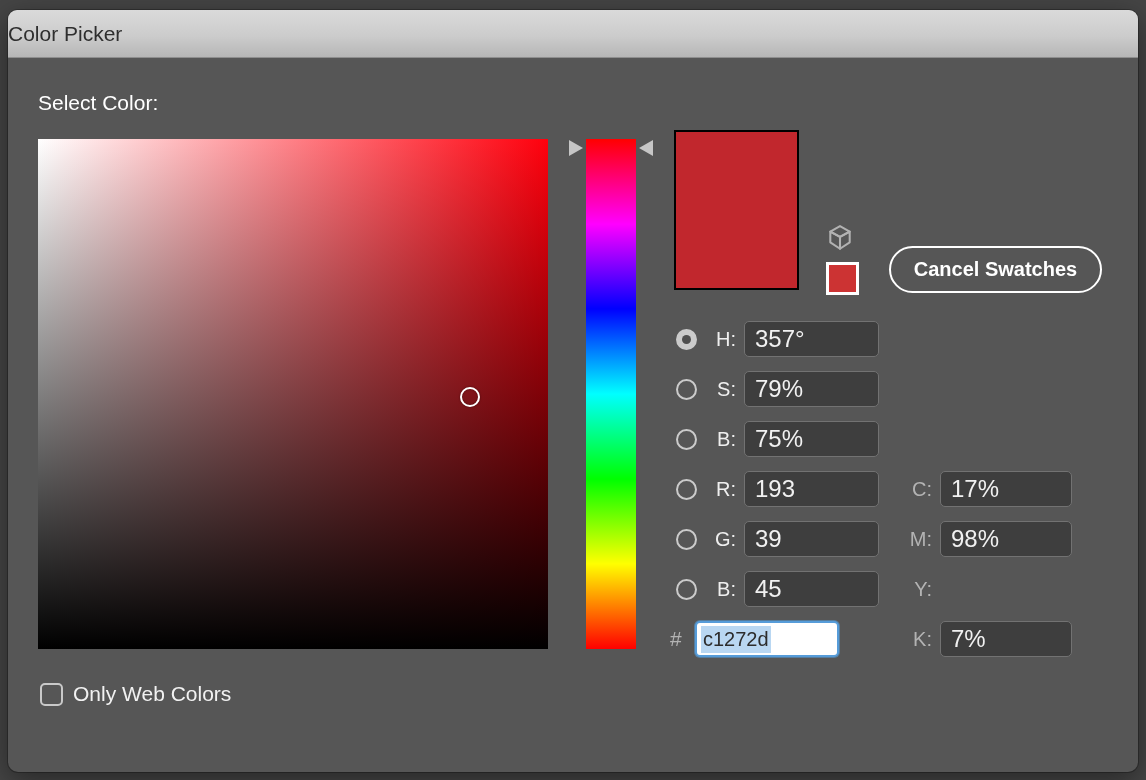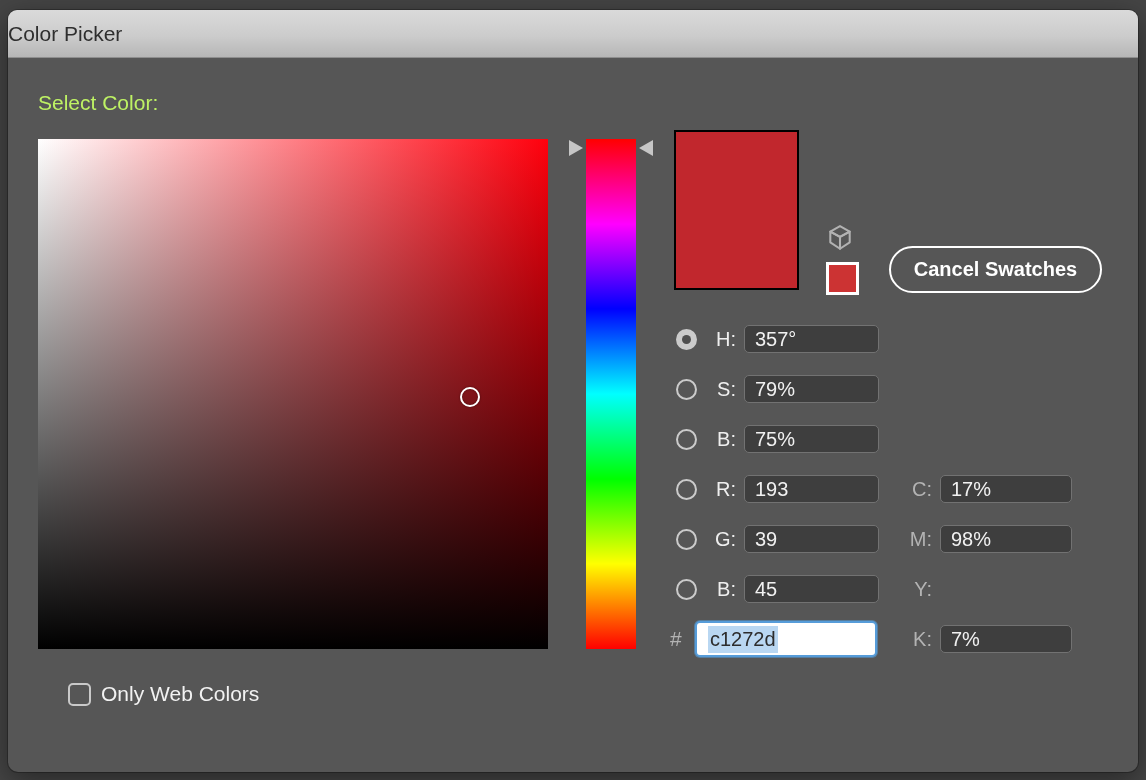--- a/index.html
+++ b/index.html
@@ -16,21 +16,21 @@
     box-shadow:0 8px 30px rgba(0,0,0,.45), 0 0 0 1px rgba(0,0,0,.25);
   }
   .titlebar {
     position:absolute; left:0; top:0; width:100%; height:48px;
     background:linear-gradient(to bottom,#dadada 0%,#cccccc 55%,#b6b6b6 100%);
     border-radius:9px 9px 0 0;
     border-bottom:1px solid #8e8e8e;
     display:flex; align-items:center; justify-content:flex-start;
   }
   .titlebar .title { font-size:21px; color:#2e2e2e; }
-  .lbl-select { position:absolute; left:30px; top:81px; font-size:21px; color:#bef264; }
+  .lbl-select { position:absolute; left:30px; top:81px; font-size:21px; color:#ffffff; }
 
   .color-field {
     position:absolute; left:30px; top:129px; width:510px; height:510px;
     background:
       linear-gradient(to top, #000, rgba(0,0,0,0)),
       linear-gradient(to right, #fff, hsl(calc(var(--hue,357)*1deg) 100% 50%));
     cursor:crosshair;
   }
   .cursor-ring {
     position:absolute; left:422px; top:248px; width:20px; height:20px;
@@ -84,43 +84,43 @@
     width:21px; height:21px; border:2px solid #cbcbcb; border-radius:50%;
     flex:0 0 auto; cursor:pointer; position:relative; background:transparent;
   }
   .radio.selected { background:#cbcbcb; }
   .radio.selected::after {
     content:""; position:absolute; left:4px; top:4px; width:9px; height:9px;
     border-radius:50%; background:#4f4f4f;
   }
   .row-left .lbl { width:30px; margin-left:9px; text-align:right; font-size:20px; color:#efefef; }
   .num-input {
-    margin-left:8px; width:135px; height:28px;
+    margin-left:8px; width:135px; height:36px;
     background:#3e3e3e; border:1px solid #727272; border-radius:5px;
-    color:#f1f1f1; font-size:20px; padding:0 10px;
+    color:#f1f1f1; font-size:24px; padding:0 10px;
     font-family:"Liberation Sans", sans-serif;
   }
   .row-right {
     position:absolute; left:890px; height:36px; width:180px;
     display:flex; align-items:center;
   }
   .row-right .lbl { width:34px; text-align:right; font-size:20px; color:#b3b3b3; }
   .row-right .num-input { width:132px; }
 
   .hex-row { position:absolute; left:662px; top:611px; height:36px; display:flex; align-items:center; }
   .hex-prefix { font-size:21px; color:#b3b3b3; width:18px; }
   .hex-box {
-    margin-left:7px; width:182px; height:36px; background:#fff;
+    margin-left:7px; width:144px; height:36px; background:#fff;
     border:2px solid #569cd9; border-radius:5px;
     box-shadow:0 0 0 1px rgba(86,156,217,.55);
-    display:flex; align-items:center; padding:0 11px; cursor:text;
+    display:flex; align-items:center; padding:0 4px; cursor:text;
   }
   .hex-box .sel { background:#b9d7f2; color:#2c2c2c; font-size:20px; padding:2px 2px; }
 
-  .webcolors-row { position:absolute; left:32px; top:672px; display:flex; align-items:flex-end;margin-left:28px; }
+  .webcolors-row { position:absolute; left:32px; top:672px; display:flex; align-items:flex-end; }
   .checkbox {
     width:23px; height:23px; border:2px solid #c9c9c9; border-radius:5px;
     background:transparent; cursor:pointer;
   }
   .webcolors-row .lbl { margin-left:10px; font-size:21px; color:#f2f2f2; }
 </style>
 </head>
 <body>
 
 <div class="dialog">

